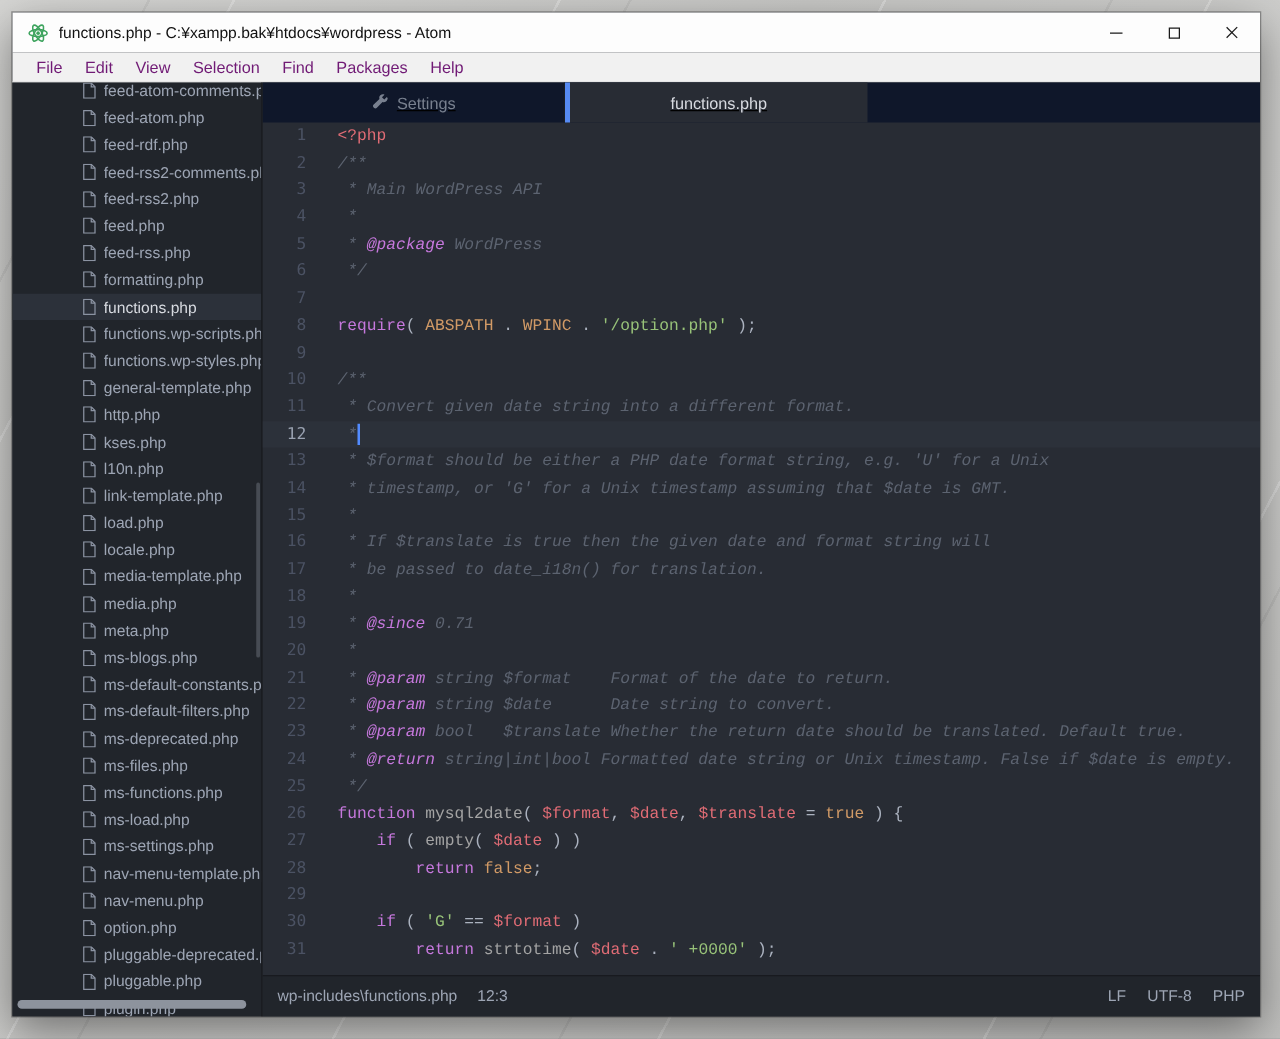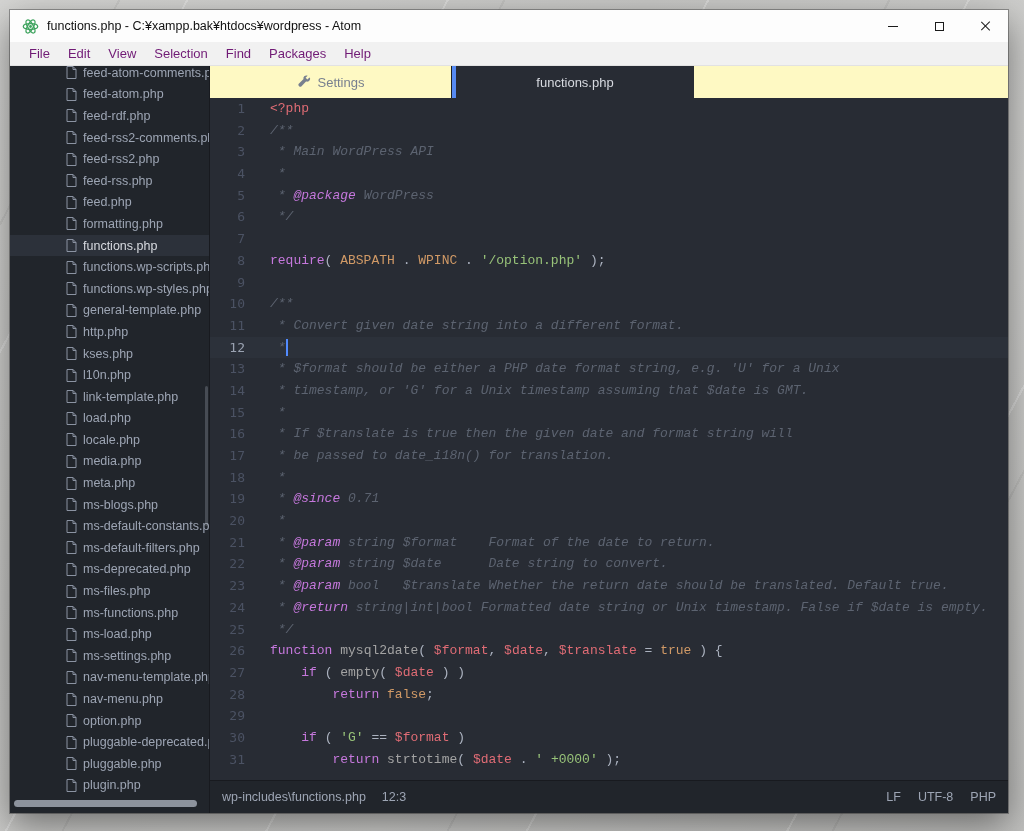--- a/index.html
+++ b/index.html
@@ -50,21 +50,21 @@
   .tree-item.selected { background:#2c313a; color:#d7dae0; }
   .file-icon { display:flex; align-items:center; margin-right:6px; flex:none; }
   .tree-label { overflow:hidden; white-space:nowrap; }
   .tree-vscroll { position:absolute; right:1px; top:320px; width:3px; height:140px;
     background:rgba(171,178,191,0.28); border-radius:2px; }
   .tree-hscroll { position:absolute; left:4px; right:12px; bottom:6px; height:7px;
     background:#8d939d; border-radius:4px; }
 
   .main { flex:1; min-width:0; display:flex; flex-direction:column; background:#282c34; }
 
-  .tab-bar { height:32px; flex:none; background:#fef9c3; display:flex; }
+  .tab-bar { height:32px; flex:none; background:#0f172a; display:flex;text-decoration:underline; }
   .tab { width:242px; display:flex; align-items:center; justify-content:center; gap:7px;
     font-size:13px; color:#78808f; border-right:1px solid #1b1f25; cursor:default; }
   .tab.active { background:#282c34; color:#d7dae0; border-left:4px solid #568af2; border-right:none; }
   .wrench { display:flex; align-items:center; }
 
   
   .editor { flex:1; min-height:0; overflow:hidden; position:relative;
     font-family:"DejaVu Sans Mono", monospace; font-size:13px; }
   .code-row { display:flex; height:21.7px; line-height:21.7px; white-space:pre; }
   .code-row.cursor-line { background:#2c313a; }
@@ -184,38 +184,38 @@
             </span>
             <span class="tree-label">feed-rss2.php</span>
           </div>
           <div class="tree-item">
             <span class="file-icon">
               <svg width="11" height="13" viewBox="0 0 11 13">
                 <path d="M1 .5h6l3 3v9H1z" fill="none" stroke="#8b93a2" stroke-width="1"></path>
                 <path d="M7 .5v3h3" fill="none" stroke="#8b93a2" stroke-width="1"></path>
               </svg>
             </span>
+            <span class="tree-label">feed.php</span>
+          </div>
+          <div class="tree-item">
+            <span class="file-icon">
+              <svg width="11" height="13" viewBox="0 0 11 13">
+                <path d="M1 .5h6l3 3v9H1z" fill="none" stroke="#8b93a2" stroke-width="1"></path>
+                <path d="M7 .5v3h3" fill="none" stroke="#8b93a2" stroke-width="1"></path>
+              </svg>
+            </span>
             <span class="tree-label">feed-rss.php</span>
           </div>
           <div class="tree-item">
             <span class="file-icon">
               <svg width="11" height="13" viewBox="0 0 11 13">
                 <path d="M1 .5h6l3 3v9H1z" fill="none" stroke="#8b93a2" stroke-width="1"></path>
                 <path d="M7 .5v3h3" fill="none" stroke="#8b93a2" stroke-width="1"></path>
               </svg>
             </span>
-            <span class="tree-label">feed.php</span>
-          </div>
-          <div class="tree-item">
-            <span class="file-icon">
-              <svg width="11" height="13" viewBox="0 0 11 13">
-                <path d="M1 .5h6l3 3v9H1z" fill="none" stroke="#8b93a2" stroke-width="1"></path>
-                <path d="M7 .5v3h3" fill="none" stroke="#8b93a2" stroke-width="1"></path>
-              </svg>
-            </span>
             <span class="tree-label">formatting.php</span>
           </div>
           <div class="tree-item selected">
             <span class="file-icon">
               <svg width="11" height="13" viewBox="0 0 11 13">
                 <path d="M1 .5h6l3 3v9H1z" fill="none" stroke="#8b93a2" stroke-width="1"></path>
                 <path d="M7 .5v3h3" fill="none" stroke="#8b93a2" stroke-width="1"></path>
               </svg>
             </span>
             <span class="tree-label">functions.php</span>
@@ -293,20 +293,29 @@
             <span class="tree-label">load.php</span>
           </div>
           <div class="tree-item">
             <span class="file-icon">
               <svg width="11" height="13" viewBox="0 0 11 13">
                 <path d="M1 .5h6l3 3v9H1z" fill="none" stroke="#8b93a2" stroke-width="1"></path>
                 <path d="M7 .5v3h3" fill="none" stroke="#8b93a2" stroke-width="1"></path>
               </svg>
             </span>
             <span class="tree-label">locale.php</span>
+          </div>
+          <div class="tree-item">
+            <span class="file-icon">
+              <svg width="11" height="13" viewBox="0 0 11 13">
+                <path d="M1 .5h6l3 3v9H1z" fill="none" stroke="#8b93a2" stroke-width="1"></path>
+                <path d="M7 .5v3h3" fill="none" stroke="#8b93a2" stroke-width="1"></path>
+              </svg>
+            </span>
+            <span class="tree-label">media-template.php</span>
           </div>
           <div class="tree-item">
             <span class="file-icon">
               <svg width="11" height="13" viewBox="0 0 11 13">
                 <path d="M1 .5h6l3 3v9H1z" fill="none" stroke="#8b93a2" stroke-width="1"></path>
                 <path d="M7 .5v3h3" fill="none" stroke="#8b93a2" stroke-width="1"></path>
               </svg>
             </span>
             <span class="tree-label">media.php</span>
           </div>

